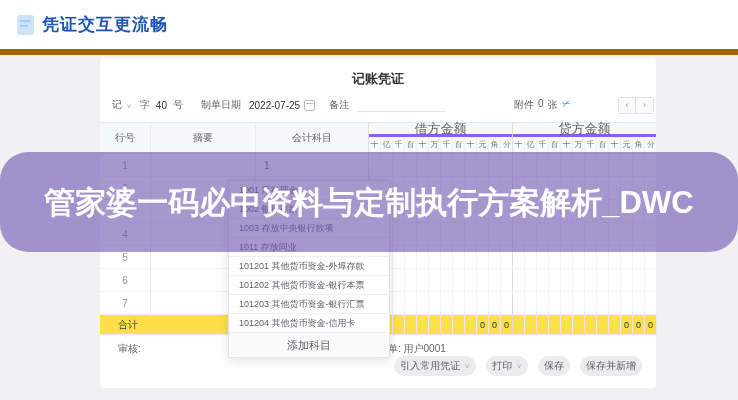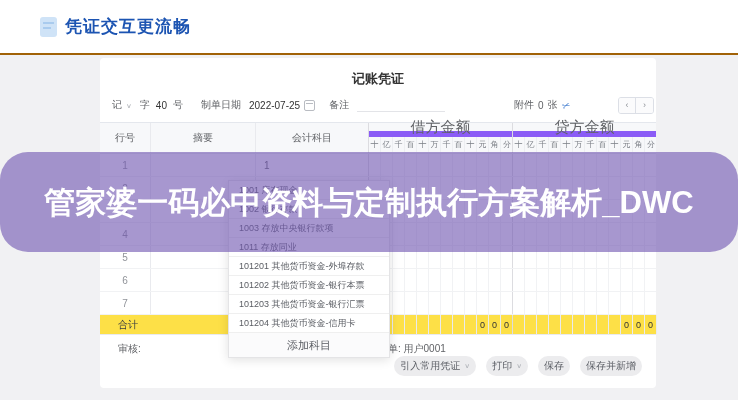--- a/index.html
+++ b/index.html
@@ -1,56 +1,56 @@
 <!DOCTYPE html>
 <html><head>
 <meta charset="utf-8">
 <style>
   * { margin:0; padding:0; box-sizing:border-box; }
   html,body { width:738px; height:400px; overflow:hidden; }
   body { font-family:"Liberation Sans","DejaVu Sans",sans-serif; background:#f1f1f3; position:relative; }
 
   
-  .top-header { position:absolute; left:0; top:0; width:738px; height:55px; background:#ffffff; border-bottom:2px solid #a16207; display:flex; align-items:center; padding-left:40px; }
+  .top-header { position:absolute; left:0; top:0; width:738px; height:55px; background:#ffffff; border-bottom:6px solid #a16207; display:flex; align-items:center; padding-left:17px; }
   .app-icon { width:17px; height:20px; background:#cfe3f7; border-radius:3px; margin-right:8px; position:relative; flex:none; }
   .app-icon:before { content:""; position:absolute; left:3px; top:5px; width:11px; height:2px; background:#a9cbee; }
   .app-icon:after  { content:""; position:absolute; left:3px; top:10px; width:8px; height:2px; background:#a9cbee; }
   .app-title { font-size:17px; font-weight:bold; color:#1c54b2; letter-spacing:1px; }
 
   
   .card { position:absolute; left:100px; top:58px; width:556px; height:330px; background:#ffffff; border-radius:4px; }
   .v-title { text-align:center; padding-top:12px; font-size:13px; font-weight:bold; color:#333; }
 
   
   .form-row { position:absolute; left:8px; right:2px; top:36px; height:22px; display:flex; align-items:center; font-size:10px; color:#606266; }
   .form-row > * { flex:none; }
   .sel-type { display:flex; align-items:center; gap:4px; padding:2px 4px; cursor:pointer; }
   .caret { font-size:8px; color:#b0b3b8; transform:scaleY(.8); }
   .lbl { margin:0 4px; }
   .num-val { margin:0 2px; color:#333; }
   .date-box { display:flex; align-items:center; gap:4px; margin-left:4px; color:#333; }
   .cal-icon { width:11px; height:11px; border:1px solid #b9bcc2; border-radius:2px; position:relative; }
   .cal-icon:before { content:""; position:absolute; top:2px; left:1px; right:1px; height:1px; background:#b9bcc2; }
   .note-line { width:88px; border-bottom:1px solid #e3e4e8; height:14px; margin-left:4px; }
-  .attach { display:flex; align-items:center; gap:4px; margin-left:auto; }
+  .attach { display:flex; align-items:flex-start; gap:4px; margin-left:auto; }
   .clip-icon { font-size:10px; color:#5a8ed6; transform:rotate(-20deg); display:inline-block; }
   .pager { display:flex; margin-left:48px; border:1px solid #dcdfe6; border-radius:3px; overflow:hidden; }
   .pager button { width:17px; height:15px; border:none; background:#fbfbfc; color:#8f9399; font-size:9px; line-height:13px; cursor:pointer; }
   .pager button:first-child { border-right:1px solid #dcdfe6; }
 
   
   .vtable { position:absolute; left:0; top:64px; width:556px; font-size:10px; color:#606266; }
   .thead { border-top:1px solid #e4e7ed; border-bottom:1px solid #e4e7ed; background:#f7f8fa; display:flex; }
   .c-no  { width:50px;  flex:none; }
   .c-sum { width:105px; flex:none; border-left:1px solid #e9eaee; }
   .c-sub { width:113px; flex:none; border-left:1px solid #e9eaee; }
   .c-amt { width:144px; flex:none; border-left:1px solid #dcdce0; }
   .thead .hcell { display:flex; align-items:center; justify-content:center; height:30px; }
   .amt-head { display:flex; flex-direction:column; }
-  .amt-title { height:14px; display:flex; align-items:center; justify-content:center; font-size:15px; border-bottom:6px solid #8b5cf6; }
+  .amt-title { height:14px; display:flex; align-items:center; justify-content:center; font-size:13px; border-bottom:3px solid #8b5cf6; }
   .digit-row { display:flex; height:15px; }
   .digit-row span { width:12px; flex:none; font-size:8px; display:flex; align-items:center; justify-content:center; color:#7a7e85; border-right:1px solid #eceef1; }
   .digit-row span:last-child { border-right:none; }
 
   .trow { display:flex; height:23px; border-bottom:1px solid #f1f2f4; }
   .trow .cell { display:flex; align-items:center; }
   .trow .c-no { justify-content:center; color:#909399; }
   .trow .c-sum, .trow .c-sub { padding-left:8px; }
   .dgroup { display:flex; width:144px; flex:none; border-left:1px solid #dcdce0; }
   .dgroup span { width:12px; flex:none; border-right:1px solid #f1f2f4; display:flex; align-items:center; justify-content:center; font-size:9px; color:#333; }

